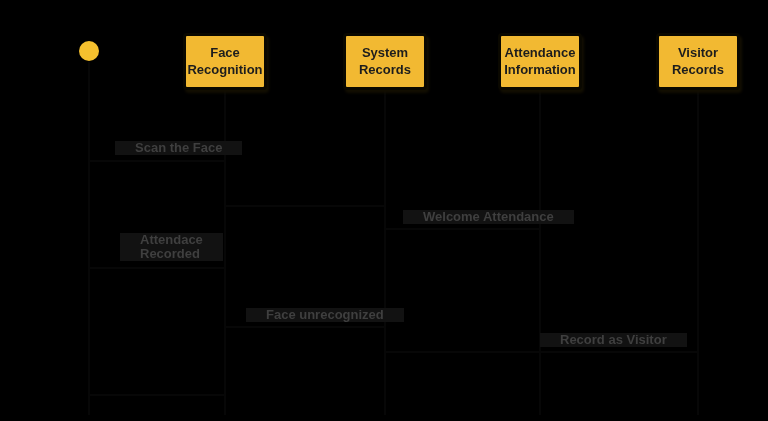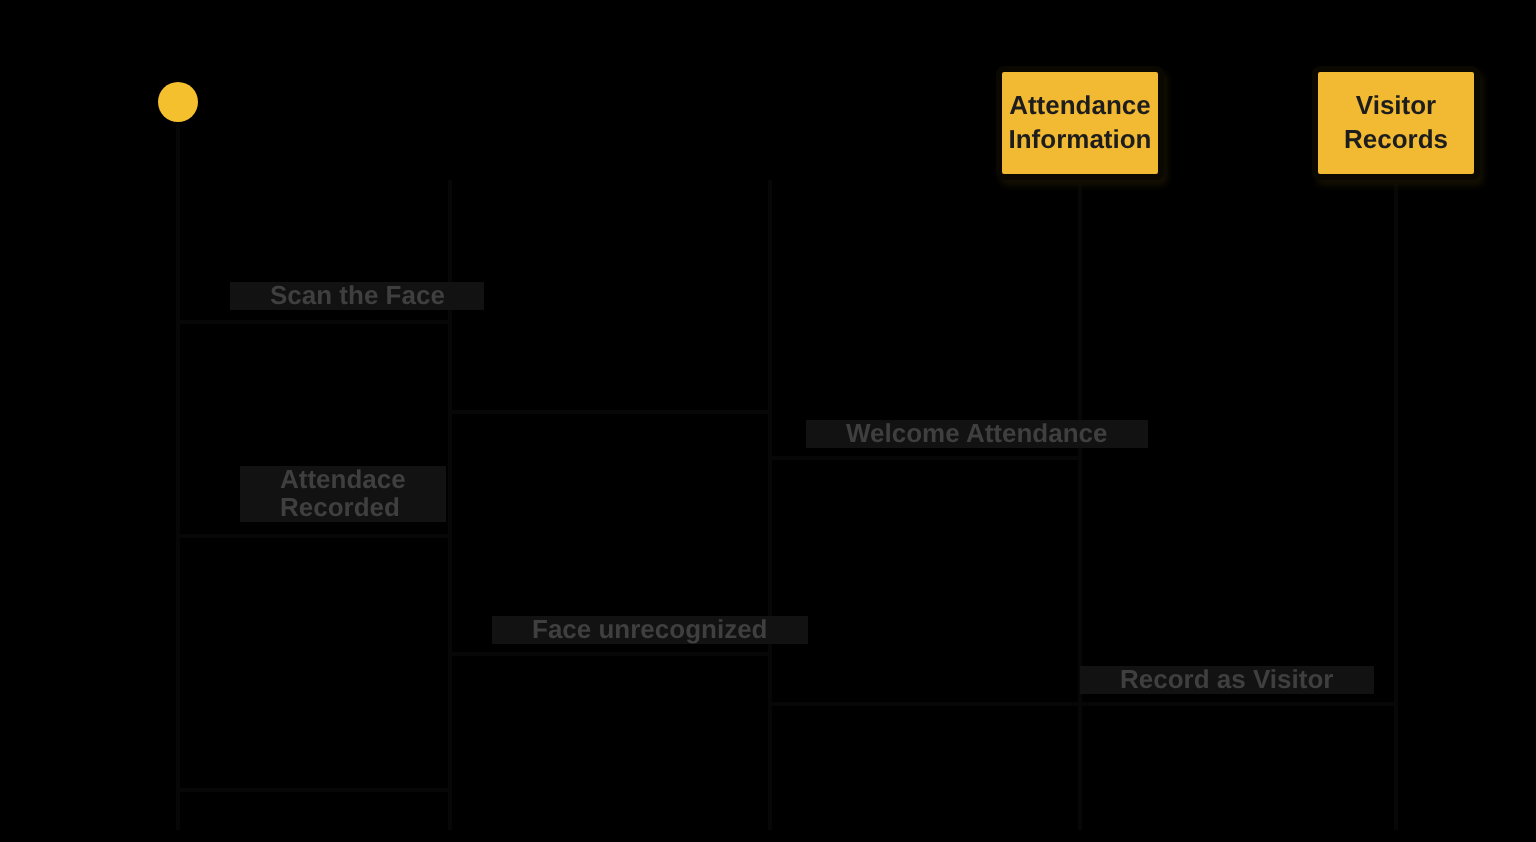--- a/index.html
+++ b/index.html
@@ -99,20 +99,26 @@
 <div class="canvas">
 
   <div class="actor-icon"></div>
 
   <div class="lifeline ll-actor"></div>
   <div class="lifeline ll-1"></div>
   <div class="lifeline ll-2"></div>
   <div class="lifeline ll-3"></div>
   <div class="lifeline ll-4"></div>
 
+  <div class="participant p1">
+    <span>Face Recognition</span>
+  </div>
+  <div class="participant p2">
+    <span>System Records</span>
+  </div>
   <div class="participant p4">
     <span>Visitor Records</span>
   </div>
   <div class="participant p3">
     <span>Attendance Information</span>
   </div>
 
   <div class="message-arrow ma-1"></div>
   <div class="message-arrow ma-2"></div>
   <div class="message-arrow ma-3"></div>

